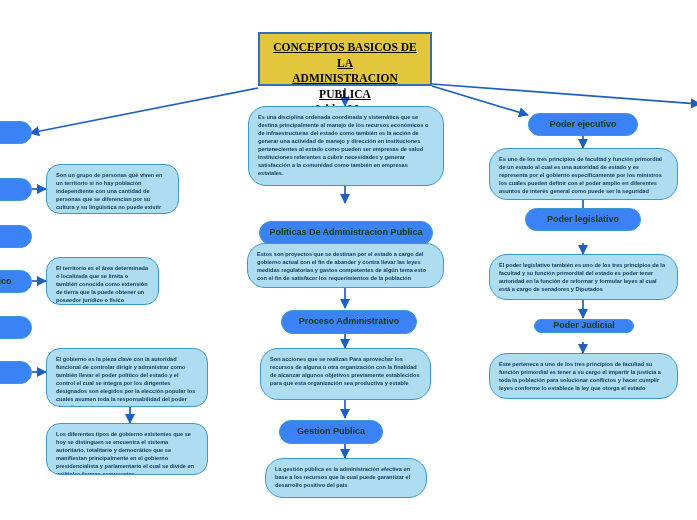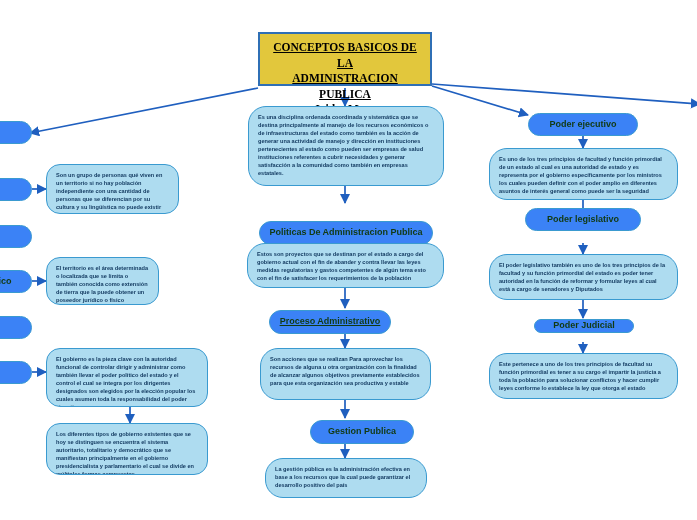--- a/index.html
+++ b/index.html
@@ -128,29 +128,29 @@
   </div>
 
   <div class="node green-node" style="left:259px; top:205px; width:174px; height:24px;margin-top:16px;">
     <span>Politicas De Administracion Publica</span>
   </div>
 
   <div class="node blue-box wide" style="left:247px; top:243px; width:197px; height:45px;">
     <span>Estos son proyectos que se destinan por el estado a cargo del gobierno actual con el fin de abander y contra llevar las leyes medidas regulatorias y gastos competentes de algún tema esto con el fin de satisfacer los requerimientos de la población</span>
   </div>
 
-  <div class="node green-node" style="left:269px; top:310px; width:122px; height:24px;text-decoration:underline;">
+  <div class="node green-node" style="left:281px; top:310px; width:136px; height:24px;">
     <span>Proceso Administrativo</span>
   </div>
 
   <div class="node blue-box wide" style="left:260px; top:348px; width:171px; height:52px;">
     <span>Son acciones que se realizan Para aprovechar los recursos de alguna u otra organización con la finalidad de alcanzar algunos objetivos previamente establecidos para que esta organización sea productiva y estable</span>
   </div>
 
-  <div class="node green-node" style="left:310px; top:420px; width:104px; height:24px;">
+  <div class="node green-node" style="left:279px; top:420px; width:104px; height:24px;">
     <span>Gestion Publica</span>
   </div>
 
   <div class="node blue-box wide" style="left:265px; top:458px; width:162px; height:40px;">
     <span>La gestión pública es la administración efectiva en base a los recursos que la cual puede garantizar el desarrollo positivo del país</span>
   </div>
 
   <div class="node green-node" style="left:528px; top:113px; width:110px; height:23px;">
     <span>Poder ejecutivo</span>
   </div>

